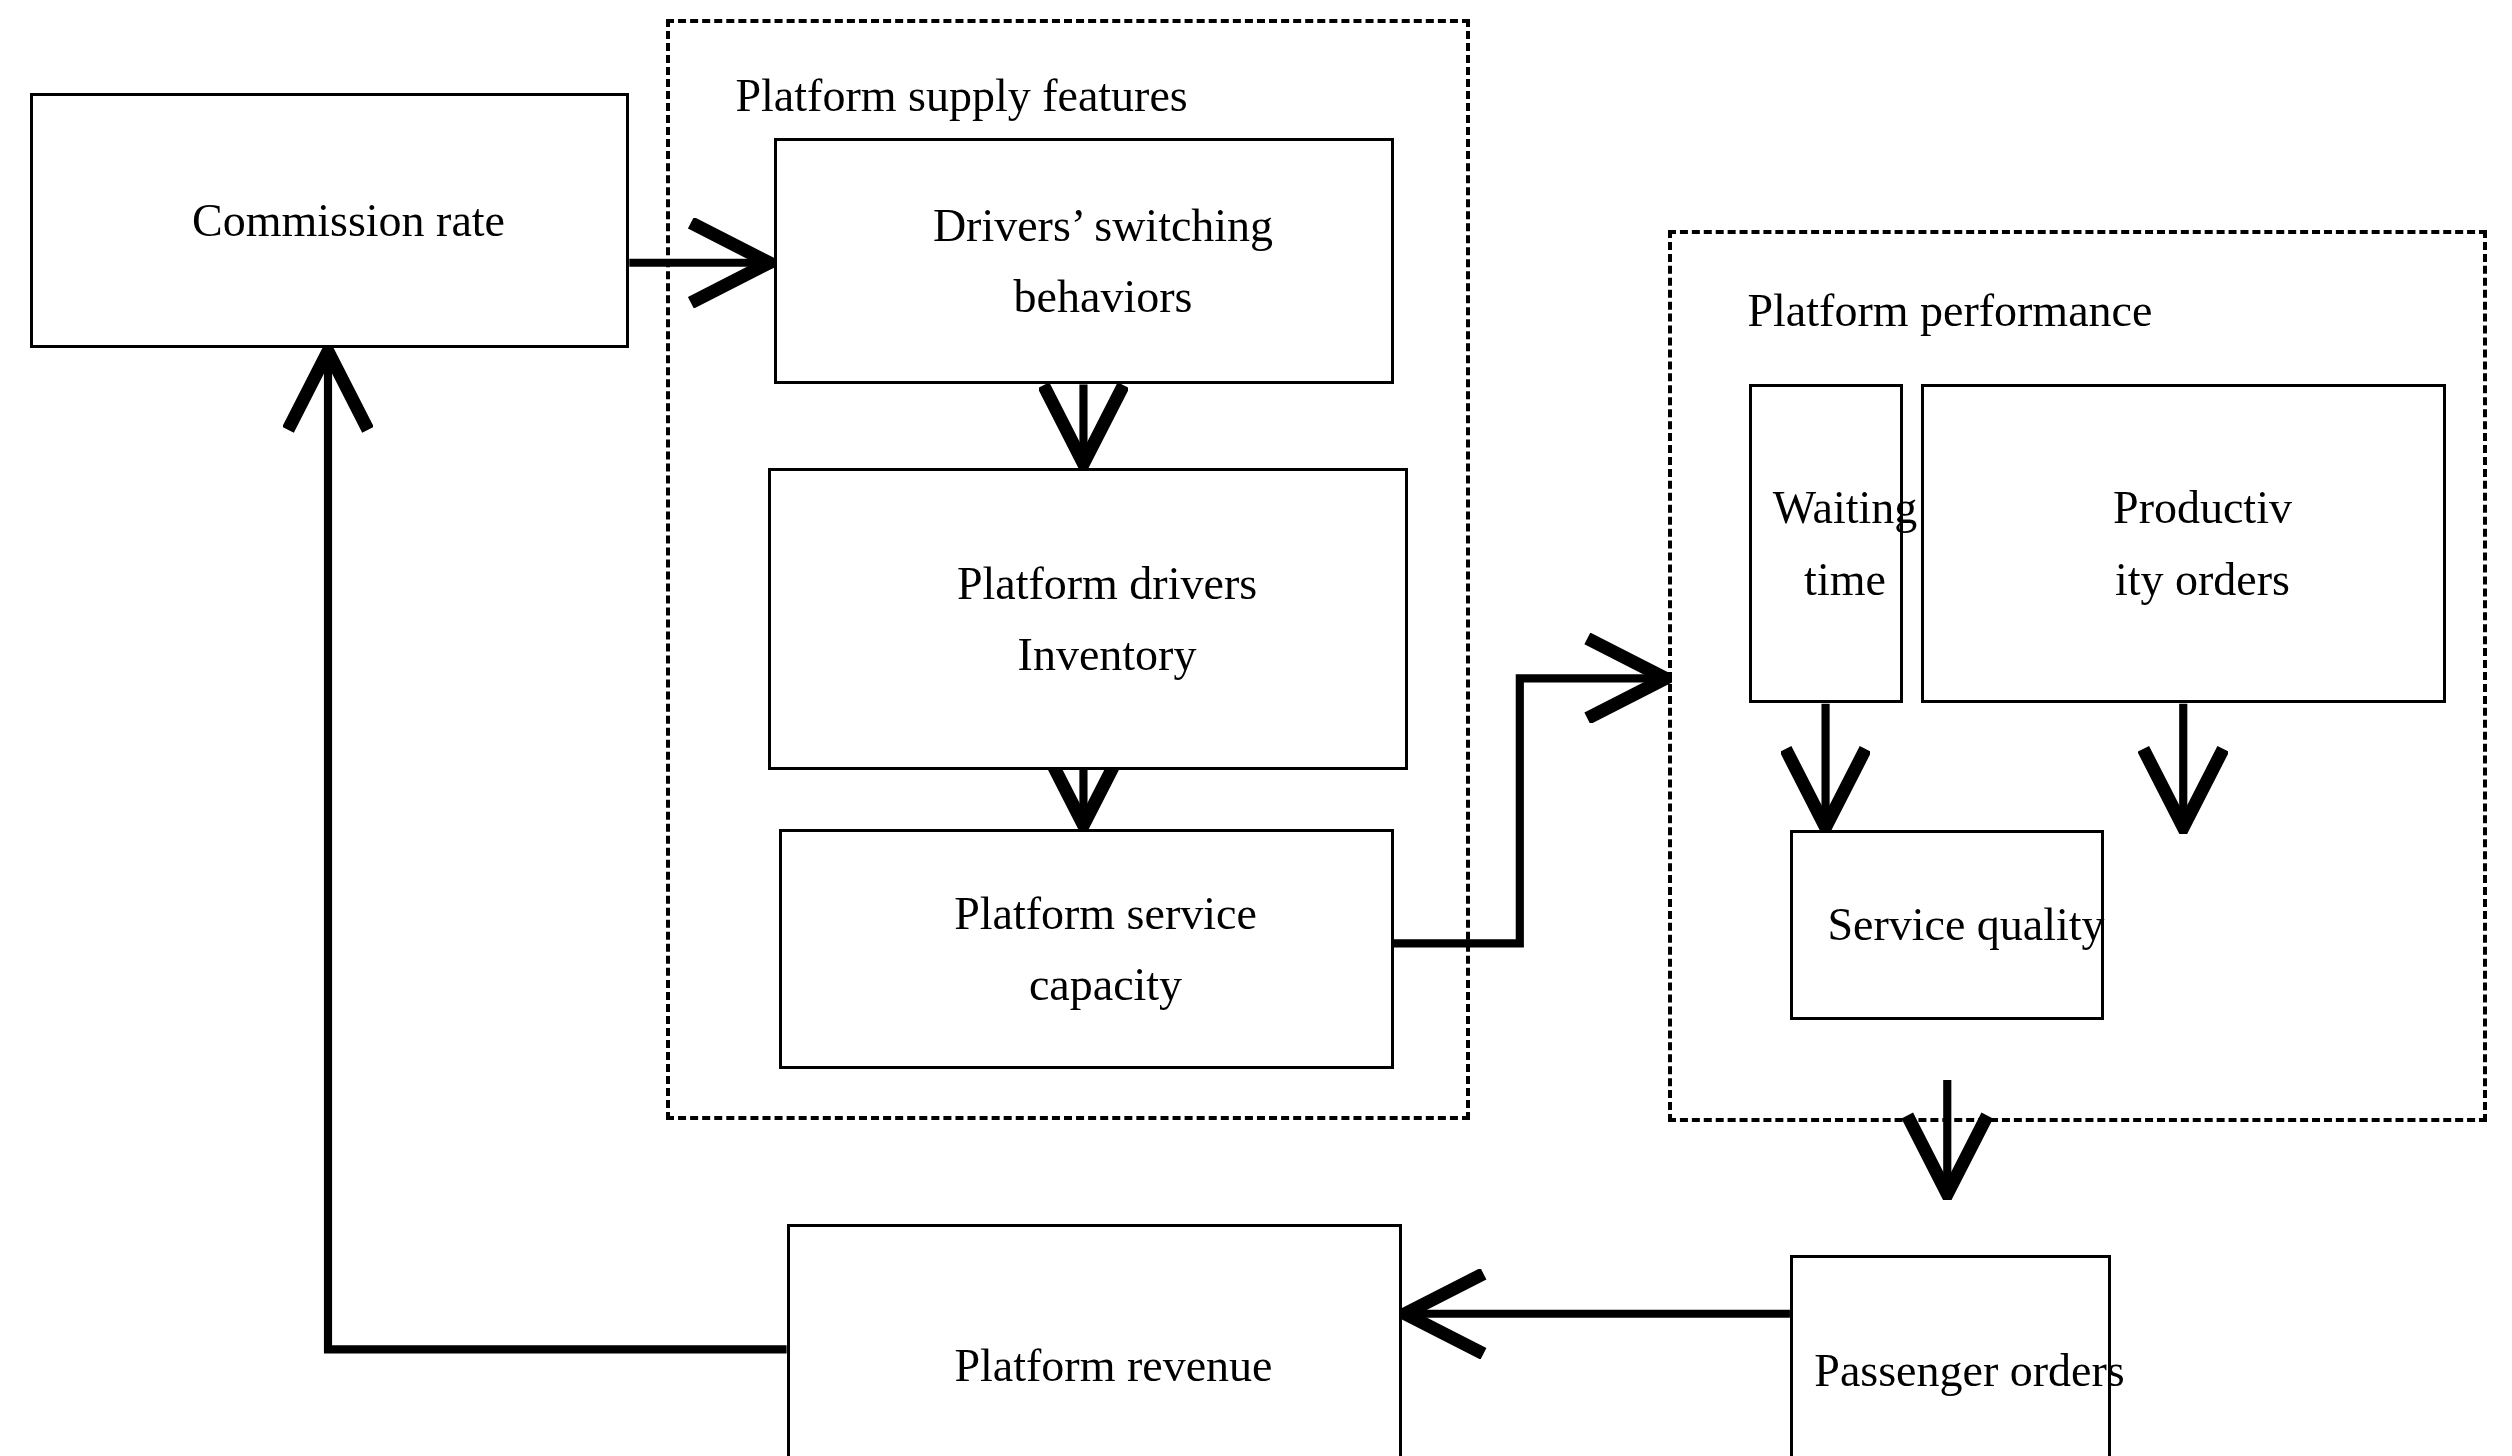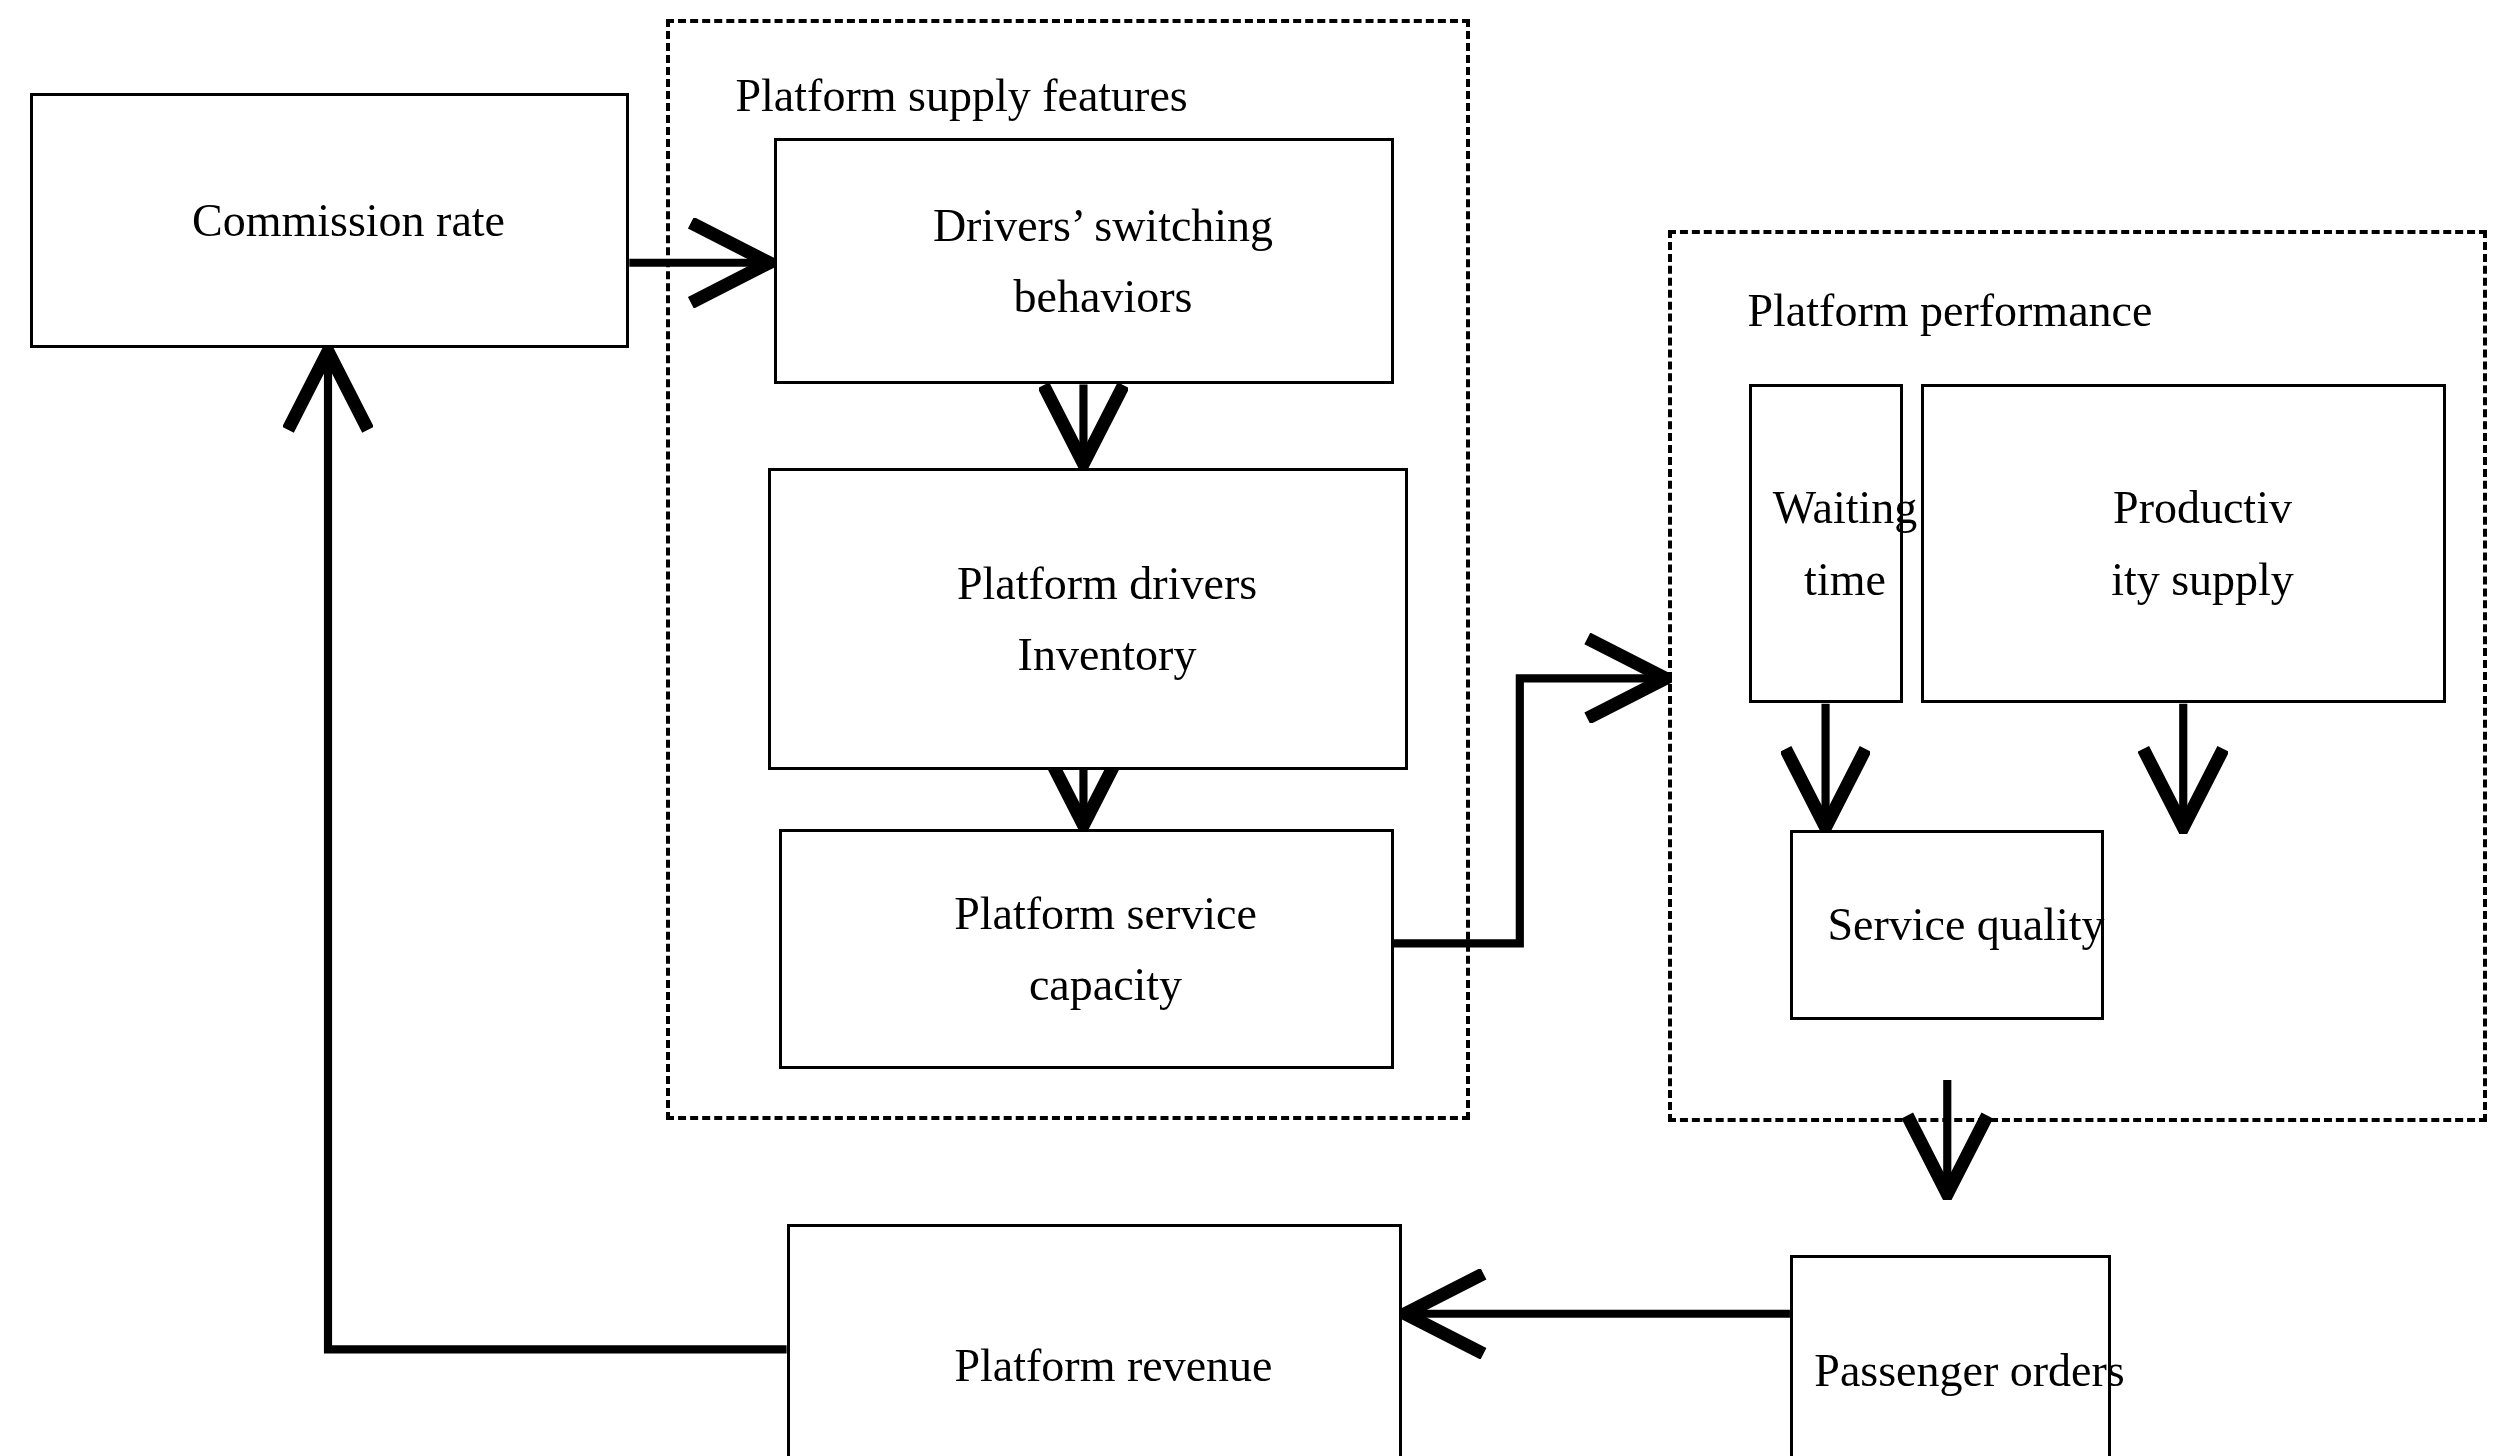--- a/index.html
+++ b/index.html
@@ -116,21 +116,21 @@
     <span class="line">time</span>
   </div>
 
   <div class="node" style="left:779px; top:829px; width:615px; height:240px;">
     <span class="line">Platform service</span>
     <span class="line">capacity</span>
   </div>
 
   <div class="node" style="left:1921px; top:384px; width:525px; height:319px;align-items:center;">
     <span class="line">Productiv</span>
-    <span class="line">ity supply</span>
+    <span class="line">ity orders</span>
   </div>
 
   <div class="node" style="left:1790px; top:830px; width:314px; height:190px;">
     <span class="line">Service quality</span>
   </div>
 
   <div class="node" style="left:787px; top:1196px; width:615px; height:284px;margin-top:28px;">
     <span class="line">Platform revenue</span>
   </div>
 

